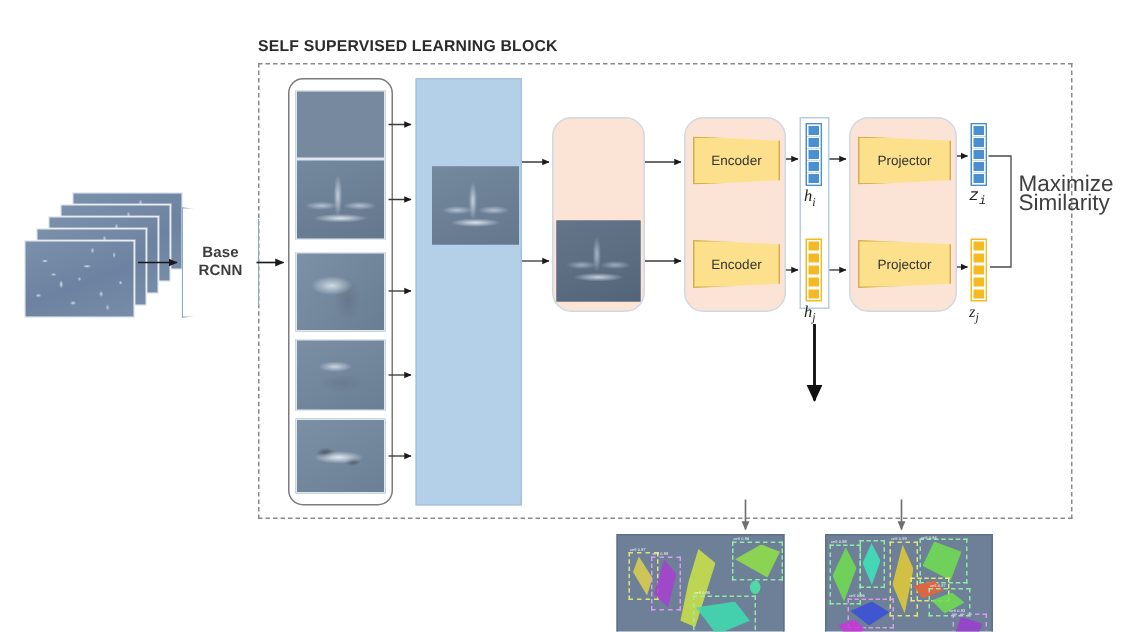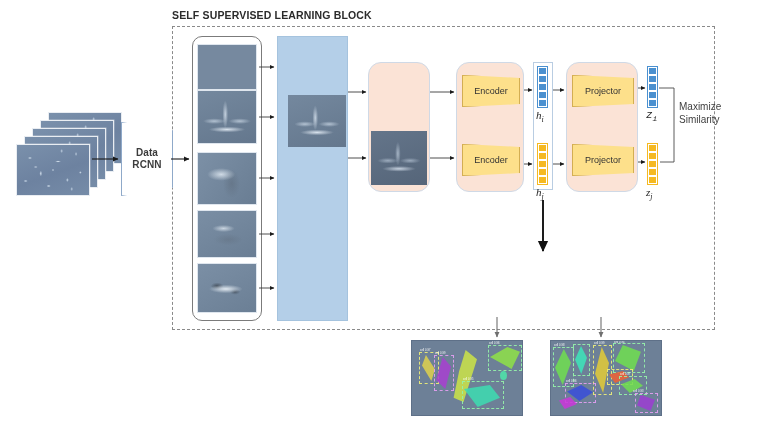--- a/index.html
+++ b/index.html
@@ -10,21 +10,21 @@
   body {
     font-family: "Liberation Sans", sans-serif;
     width: 761px;
     height: 421px;
     position: relative;
     overflow: hidden;
     color: #3f3f3f;
   }
   #stage {
     position: absolute;
-    left: 0; top: 0;
+    left: 0; top: 16px;
     width: 761px;
     height: 330px;
   }
   .abs { position: absolute; }
 
   
   #ssl-title {
     left: 172px; top: 9px;
     font-size: 10.5px;
     font-weight: bold;
@@ -241,21 +241,21 @@
     position: absolute;
     left: 0; top: 0;
     width: 761px; height: 421px;
     pointer-events: none;
   }
 
   
   #maxsim {
     left: 679px; top: 101px;
     width: 60px;
-    font-size: 10px;
+    font-size: 15px;
     line-height: 12.5px;
     color: #3f3f3f;
   }
 
   
   #downstream {
     left: 468px; top: 255px;
     width: 160px; height: 62px;
     background: #a6a6a6;
     color: #ffffff;
@@ -307,21 +307,21 @@
 
   <div class="abs stackimg micro" style="left:48px; top:112px; width:74px; height:52px;"></div>
   <div class="abs stackimg micro" style="left:40px; top:120px; width:74px; height:52px;"></div>
   <div class="abs stackimg micro" style="left:32px; top:128px; width:74px; height:52px;"></div>
   <div class="abs stackimg micro" style="left:24px; top:136px; width:74px; height:52px;"></div>
   <div class="abs stackimg micro" style="left:16px; top:144px; width:74px; height:52px;"></div>
 
   <div class="abs trap-wrap" style="left:121px; top:122px; width:50px; height:72px;">
     <div class="trap-maskrcnn" style="width:50px;height:72px;">
       <div class="maskrcnn-label">
-        <span>Data</span><br>
+        <span>Base</span><br>
         <span>RCNN</span>
       </div>
     </div>
   </div>
 
   <div class="abs" id="crops-card"></div>
   <div class="crop cellA" style="top:44px;  height:46px;"></div>
   <div class="crop cellTri" style="top:90px;  height:54px;"></div>
   <div class="crop cellB" style="top:152px; height:53px;"></div>
   <div class="crop cellC" style="top:210px; height:48px;"></div>

